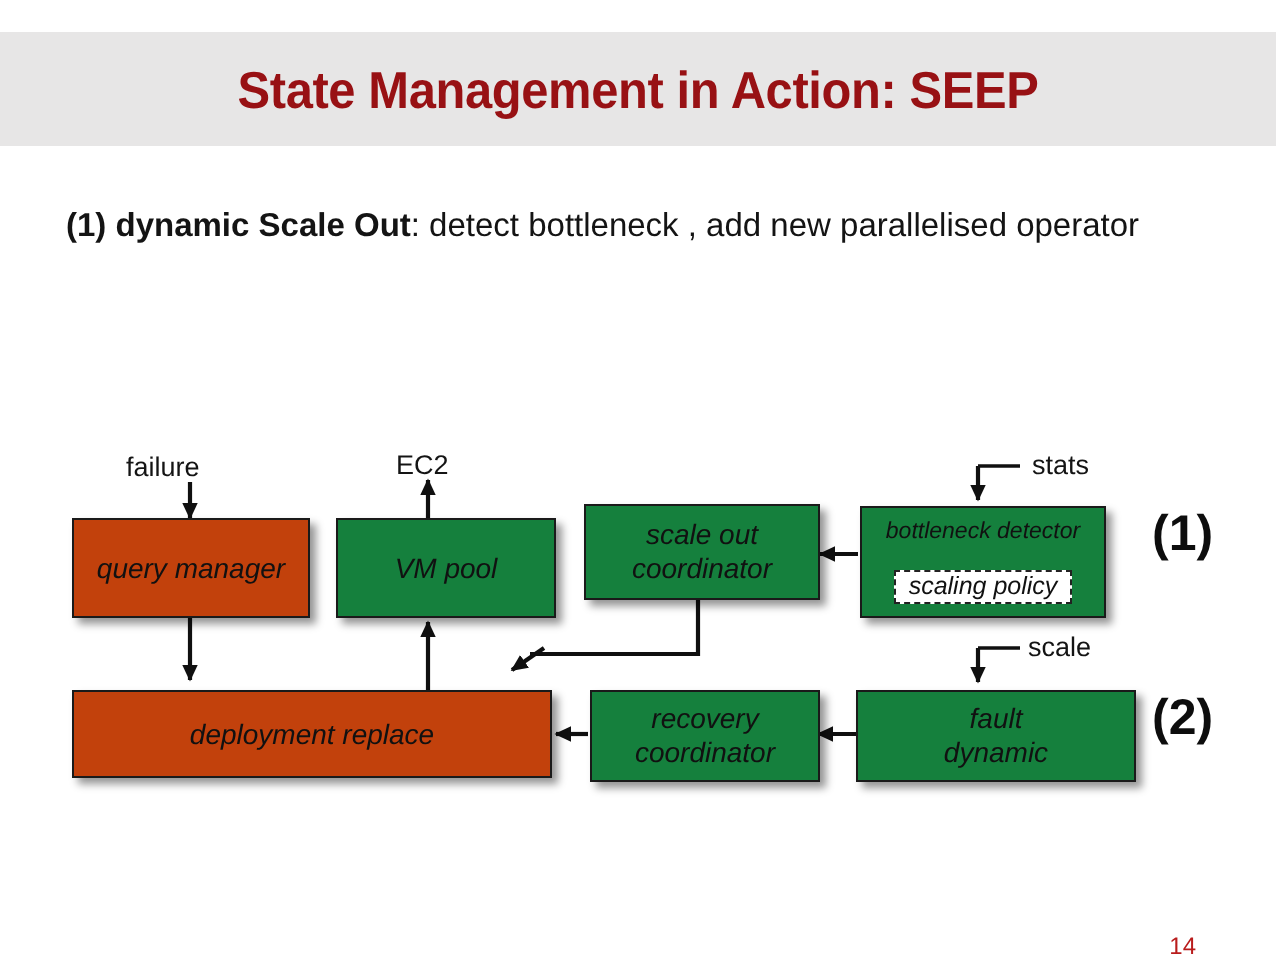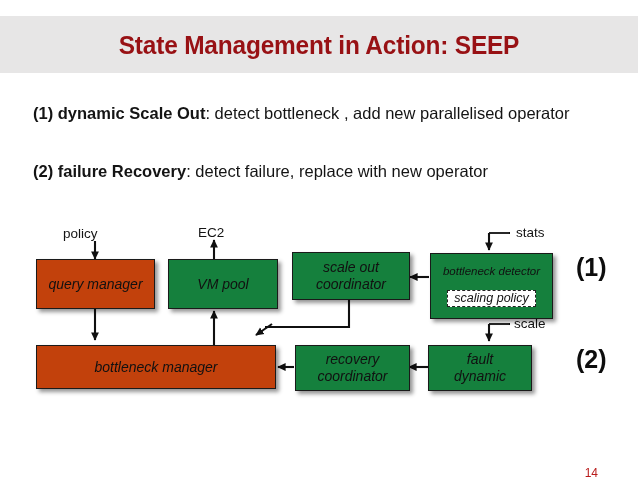--- a/index.html
+++ b/index.html
@@ -97,23 +97,20 @@
 
 <div id="slide">
 
   <div class="header-band"></div>
   <div class="slide-title">State Management in Action: SEEP</div>
 
   <div class="bullet" id="bullet1">
     <b>(1) dynamic Scale Out</b><span>: detect bottleneck , add new parallelised operator</span>
   </div>
 
-  <div class="bullet" id="bullet2">
-    <b>(2) failure Recovery</b><span>: detect failure, replace with new operator</span>
-  </div>
 
   <div id="diagram">
 
     <svg class="wires" viewBox="0 0 638 478">
       <defs>
         <marker id="ah" markerWidth="9" markerHeight="9" refX="7.6" refY="4.5" orient="auto" markerUnits="userSpaceOnUse">
           <path d="M0,0.6 L8.4,4.5 L0,8.4 z" fill="#101010"></path>
         </marker>
       </defs>
       <g stroke="#101010" stroke-width="2.1" fill="none">
@@ -136,53 +133,53 @@
         <line x1="428" y1="351" x2="409" y2="351" marker-end="url(#ah)"></line>
 
         <path d="M510,217 L489,217" stroke-width="1.8"></path>
         <line x1="489" y1="217" x2="489" y2="234" marker-end="url(#ah)"></line>
 
         <path d="M510,308 L489,308" stroke-width="1.8"></path>
         <line x1="489" y1="308" x2="489" y2="325" marker-end="url(#ah)"></line>
       </g>
     </svg>
 
-    <div class="dlabel" style="left:63px;top:210px;">policy</div>
+    <div class="dlabel" style="left:63px;top:210px;">failure</div>
     <div class="dlabel" style="left:198px;top:209px;">EC2</div>
     <div class="dlabel" style="left:516px;top:209px;">stats</div>
     <div class="dlabel" style="left:514px;top:300px;">scale</div>
 
     <div class="dnode gray" style="left:36px;top:243px;width:119px;height:50px;font-size:14px;">
       <span class="lbl">query manager</span>
     </div>
 
     <div class="dnode" style="left:168px;top:243px;width:110px;height:50px;font-size:14px;">
       <span class="lbl">VM pool</span>
     </div>
 
     <div class="dnode gray" style="left:36px;top:329px;width:240px;height:44px;font-size:14px;">
-      <span class="lbl">bottleneck manager</span>
+      <span class="lbl">deployment replace</span>
     </div>
 
     <div class="dnode" style="left:292px;top:236px;width:118px;height:48px;font-size:14px;flex-direction:column;">
       <span class="lbl">scale out</span>
       <span class="lbl">coordinator</span>
     </div>
 
     <div class="dnode" style="left:295px;top:329px;width:115px;height:46px;font-size:14px;flex-direction:column;">
       <span class="lbl">recovery</span>
       <span class="lbl">coordinator</span>
     </div>
 
-    <div class="dnode" style="left:430px;top:237px;width:123px;height:66px;font-size:11.5px;flex-direction:column;justify-content:center;gap:12px;">
+    <div class="dnode" style="left:430px;top:237px;width:123px;height:56px;font-size:11.5px;flex-direction:column;justify-content:center;gap:12px;">
       <span class="lbl">bottleneck detector</span>
       <span class="dashbox" style="font-size:12.5px;">scaling policy</span>
     </div>
 
-    <div class="dnode" style="left:428px;top:329px;width:104px;height:46px;font-size:14px;flex-direction:column;">
+    <div class="dnode" style="left:428px;top:329px;width:140px;height:46px;font-size:14px;flex-direction:column;">
       <span class="lbl">fault</span>
       <span class="lbl">dynamic</span>
     </div>
 
     <div class="bignum" style="left:576px;top:237px;">(1)</div>
     <div class="bignum" style="left:576px;top:329px;">(2)</div>
 
   </div>
 
   <div class="pagenum">14</div>

